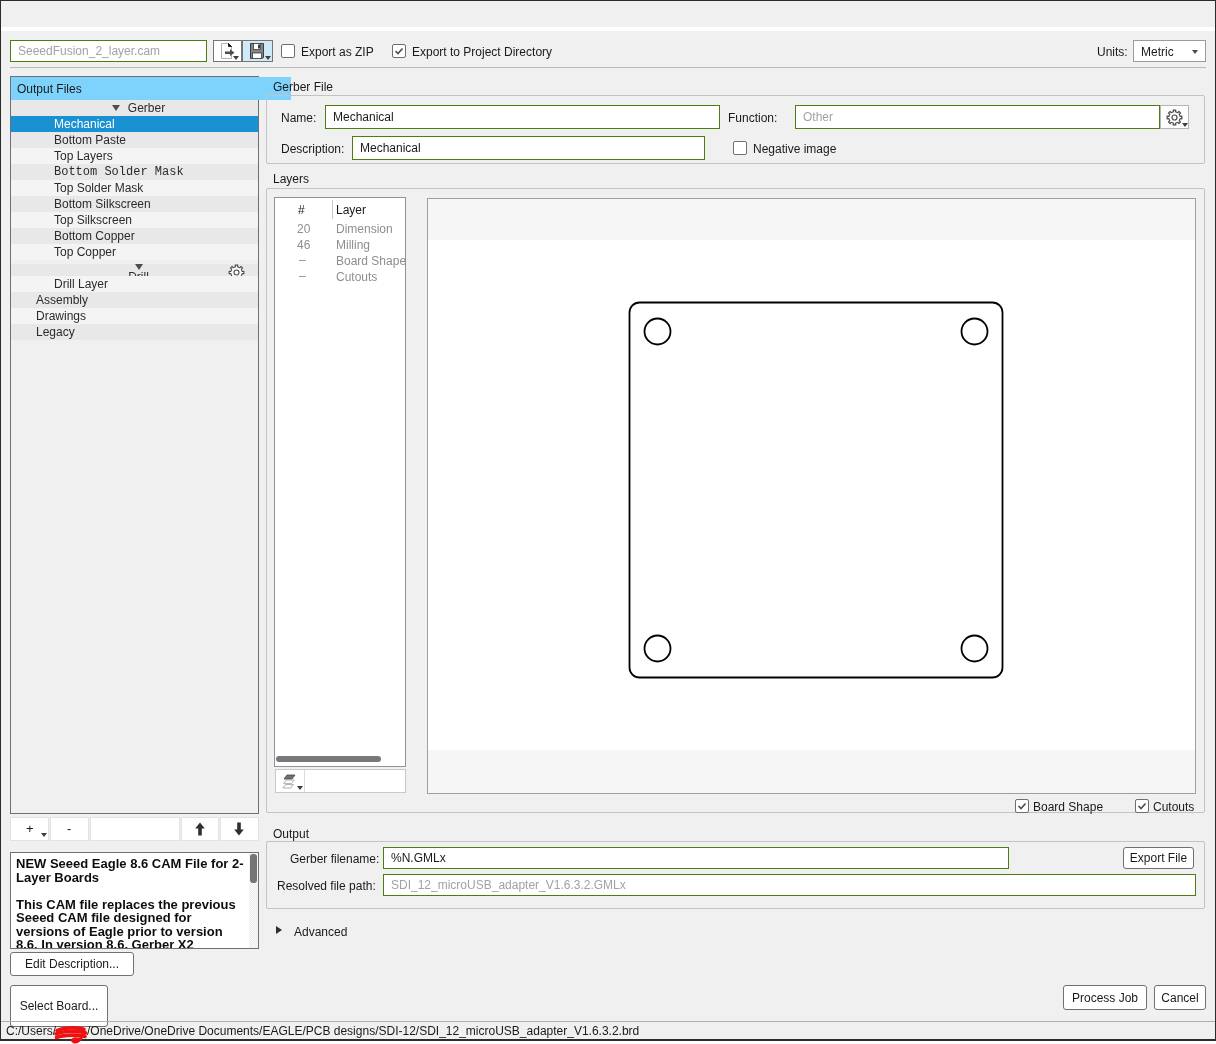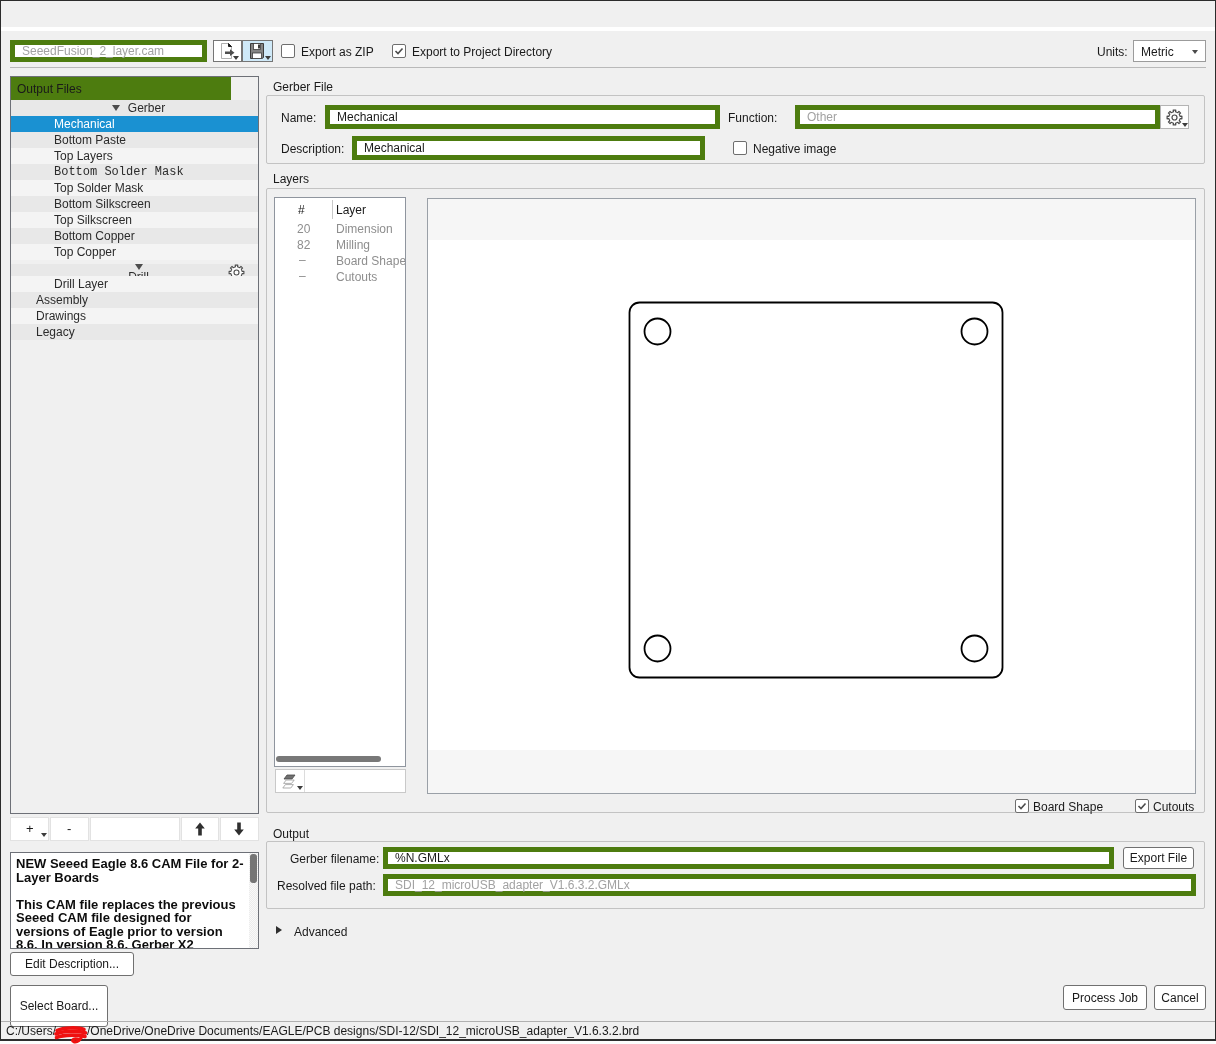--- a/index.html
+++ b/index.html
@@ -4,21 +4,21 @@
 <style>
 * { margin:0; padding:0; box-sizing:border-box; }
 html,body { width:1216px; height:1044px; overflow:hidden; }
 body { font-family:"Liberation Sans", sans-serif; font-size:12px; color:#1a1a1a; background:#f0f0f0; position:relative; }
 .abs { position:absolute; }
 .win-border { position:absolute; background:#2b2b2b; }
 .titlebar { position:absolute; left:1px; top:15px; width:1214px; height:18px; background:#ffffff;margin-top:12px; }
 .title-text { position:absolute; left:33px; top:8px; font-size:12px; color:#000; }
 .toolbar { position:absolute; left:1px; top:31px; width:1214px; height:37px; background:#f0f0f0; }
 .tb-sep { position:absolute; left:10px; top:67px; width:1196px; height:1px; background:#b9b9b9; }
-.input { position:absolute; background:#fff; border:5px solid #4d7c0f; font-size:12px; color:#1a1a1a; padding-left:7px; display:flex; align-items:center; }
+.input { position:absolute; background:#fff; border:1px solid #4d7c0f; font-size:12px; color:#1a1a1a; padding-left:7px; display:flex; align-items:center; }
 .gray { color:#a2a2a2; }
 .cb { position:absolute; width:14px; height:14px; background:#fff; border:1px solid #6e6e6e; border-radius:2px; }
 .lbl { position:absolute; font-size:12px; color:#1a1a1a; white-space:nowrap; }
 .groupbox { position:absolute; border:1px solid #c3c3c3; border-radius:2px; }
 .btn { position:absolute; background:#fff; border:1px solid #707070; border-radius:3px; display:flex; align-items:center; justify-content:center; font-size:12px; color:#1a1a1a; }
 .tree { position:absolute; left:10px; top:76px; width:249px; height:738px; background:#f0f0f0; border:1px solid #6d7077; }
 .trow { position:absolute; left:0; width:247px; height:16px; display:flex; align-items:center; font-size:12px; color:#2b2b2b; }
 .dark { background:#e8e8e8; }
 .light { background:#f4f4f4; }
 .sel { background:#1a91d2; color:#fff; }
@@ -83,21 +83,21 @@
 </div>
 <div class="lbl" style="left:412px;top:45px;">Export to Project Directory</div>
 <div class="lbl" style="left:1097px;top:45px;">Units:</div>
 <div class="abs" style="left:1133px;top:40px;width:73px;height:22px;background:#fff;border:1px solid #9b9b9b;">
   <div class="lbl" style="left:7px;top:4px;">Metric</div>
   <div class="dd-arrow" style="left:58px;top:9px;border-left-width:3.5px;border-right-width:3.5px;border-top-width:4.5px;border-top-color:#4a4a4a;"></div>
 </div>
 <div class="tb-sep"></div>
 
 <div class="tree">
-  <div class="abs" style="left:0;top:0;width:220px;height:23px;background:#4d7c0f;display:flex;align-items:center;">
+  <div class="abs" style="left:0;top:0;width:280px;height:23px;background:#7dd3fc;display:flex;align-items:center;">
       <span style="margin-left:6px;">Output Files</span>
     </div>
   <div class="trow dark" style="top:23px;justify-content:center;">
       <div class="tri-down" style="margin-left:8px;"></div>
       <span style="margin-left:8px;">Gerber</span>
     </div>
   <div class="trow sel" style="top:39px;">
       <span style="margin-left:43px;">Mechanical</span>
     </div>
   <div class="trow dark" style="top:55px;">
@@ -194,21 +194,21 @@
 
 <div class="lbl" style="left:273px;top:172px;">Layers</div>
 <div class="groupbox" style="left:266px;top:188px;width:939px;height:625px;"></div>
 
 <div class="abs" style="left:274px;top:197px;width:132px;height:570px;background:#fff;border:1px solid #8f959e;overflow:hidden;">
   <div class="lbl" style="left:23px;top:5px;color:#1a1a1a;">#</div>
   <div class="lbl" style="left:61px;top:5px;color:#1a1a1a;">Layer</div>
   <div class="abs" style="left:57px;top:2px;width:1px;height:19px;background:#c8c8c8;"></div>
   <div class="lbl" style="left:22px;top:24px;color:#8e8e8e;">20</div>
     <div class="lbl" style="left:61px;top:24px;color:#8e8e8e;">Dimension</div>
-  <div class="lbl" style="left:22px;top:40px;color:#8e8e8e;">82</div>
+  <div class="lbl" style="left:22px;top:40px;color:#8e8e8e;">46</div>
     <div class="lbl" style="left:61px;top:40px;color:#8e8e8e;">Milling</div>
   <div class="lbl" style="left:24px;top:55px;color:#8e8e8e;">–</div>
     <div class="lbl" style="left:61px;top:56px;color:#8e8e8e;">Board Shape</div>
   <div class="lbl" style="left:24px;top:71px;color:#8e8e8e;">–</div>
     <div class="lbl" style="left:61px;top:72px;color:#8e8e8e;">Cutouts</div>
   <div class="abs" style="left:1px;top:558px;width:105px;height:6px;background:#787878;border-radius:3px;"></div>
 </div>
 
 <div class="abs" style="left:275px;top:769px;width:131px;height:24px;background:#fff;border:1px solid #c9c9c9;">
   <div class="abs" style="left:28px;top:0;width:1px;height:22px;background:#dcdcdc;"></div>
@@ -240,21 +240,21 @@
 <div class="cb" style="left:1135px;top:799px;">
   <svg width="12" height="12" viewBox="0 0 12 12">
       <path d="M2.5 6 L5 8.5 L9.5 3.5" fill="none" stroke="#4c4c4c" stroke-width="1.6"></path>
     </svg>
 </div>
 <div class="lbl" style="left:1153px;top:800px;">Cutouts</div>
 
 <div class="lbl" style="left:273px;top:827px;">Output</div>
 <div class="groupbox" style="left:266px;top:841px;width:939px;height:68px;"></div>
 <div class="lbl" style="left:290px;top:852px;">Gerber filename:</div>
-<div class="input" style="left:383px;top:847px;width:731px;height:22px;">%N.GMLx</div>
+<div class="input" style="left:383px;top:847px;width:626px;height:22px;">%N.GMLx</div>
 <div class="btn" style="left:1123px;top:847px;width:71px;height:22px;">Export File</div>
 <div class="lbl" style="left:277px;top:879px;">Resolved file path:</div>
 <div class="input" style="left:383px;top:874px;width:813px;height:22px;">
     <span class="gray">SDI_12_microUSB_adapter_V1.6.3.2.GMLx</span>
   </div>
 
 <div class="tri-right abs" style="left:276px;top:926px;"></div>
 <div class="lbl" style="left:294px;top:925px;">Advanced</div>
 
 <div class="btn" style="left:1063px;top:985px;width:84px;height:25px;">Process Job</div>

